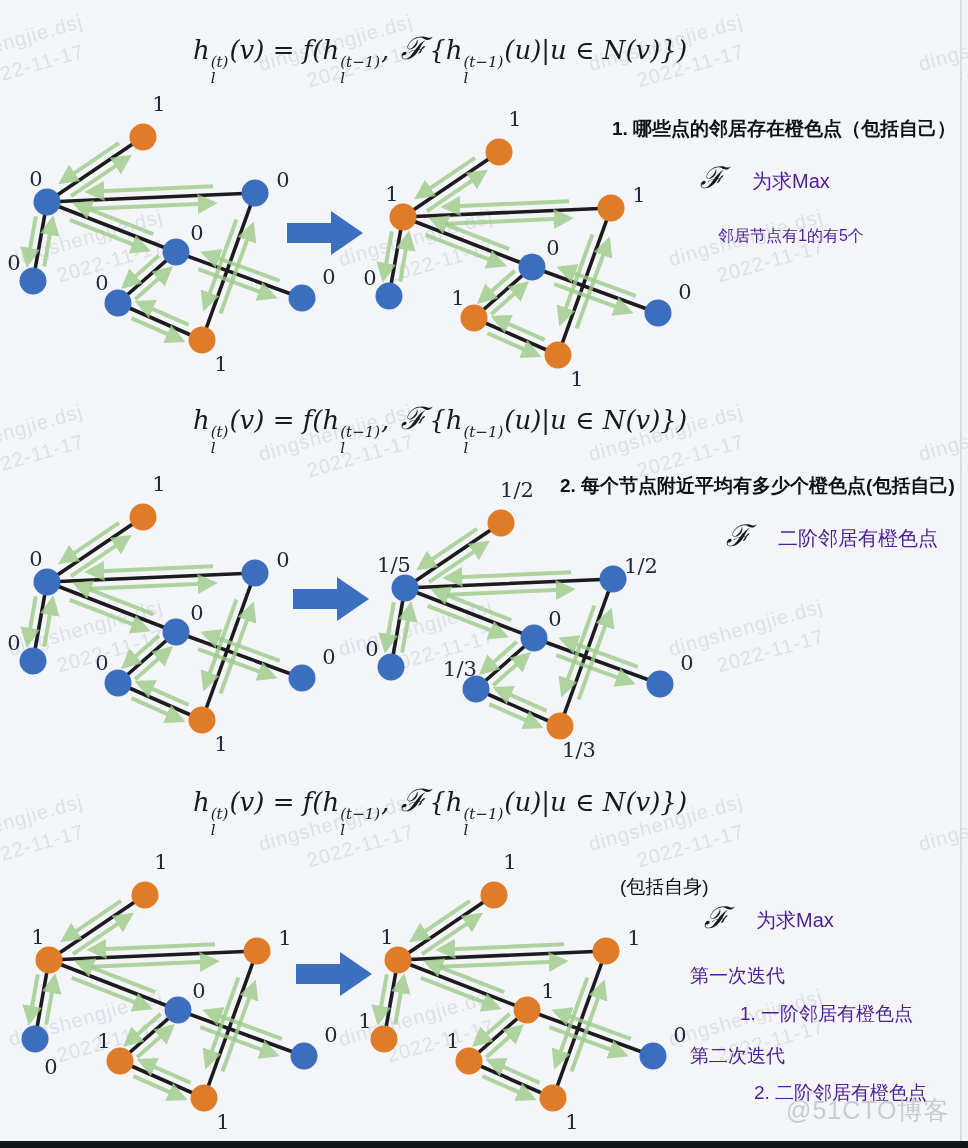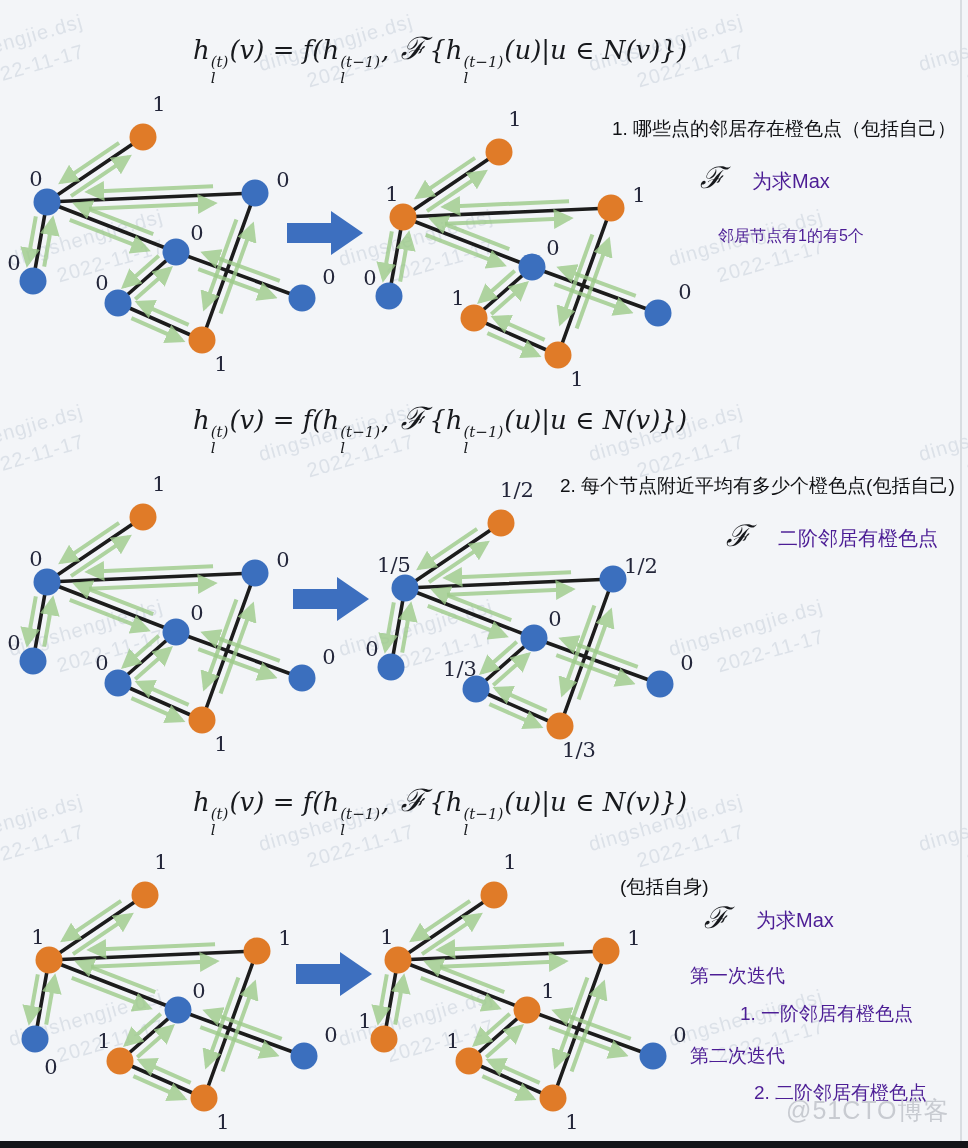--- a/index.html
+++ b/index.html
@@ -18,21 +18,21 @@
       font-size:15px;line-height:1.02;vertical-align:-0.55em;margin:0 1px;}
   .mf{font-size:31px;padding:0 3px;}
   
   svg.graph{position:absolute;overflow:visible;}
   #g1l{left:0;top:85px}#g1r{left:356px;top:100px}
   #g2l{left:0;top:465px}#g2r{left:358px;top:471px}
   #g3l{left:2px;top:843px}#g3r{left:351px;top:843px}
   svg.big-arrow{position:absolute;}
   #a1{left:287px;top:211px}#a2{left:293px;top:577px}#a3{left:296px;top:952px}
   
-  .h-bold{position:absolute;font-weight:400;font-size:19px;color:#101114;white-space:nowrap;}
+  .h-bold{position:absolute;font-weight:700;font-size:19px;color:#101114;white-space:nowrap;}
   .t-reg{position:absolute;font-size:19px;color:#4c1d95;white-space:nowrap;}
   .f-sym{position:absolute;font-family:"DejaVu Serif",serif;font-style:italic;
          font-size:30px;color:#17191d;}
   #p1-heading{left:612px;top:116px}
   #p1-fsym{left:700px;top:156px}
   #p1-ftext{left:752px;top:168px;font-size:20px}
   #p1-note{left:718px;top:226px;font-size:16px}
   #p2-heading{left:560px;top:473px}
   #p2-fsym{left:726px;top:514px}
   #p2-ftext{left:778px;top:525px;font-size:20px}

